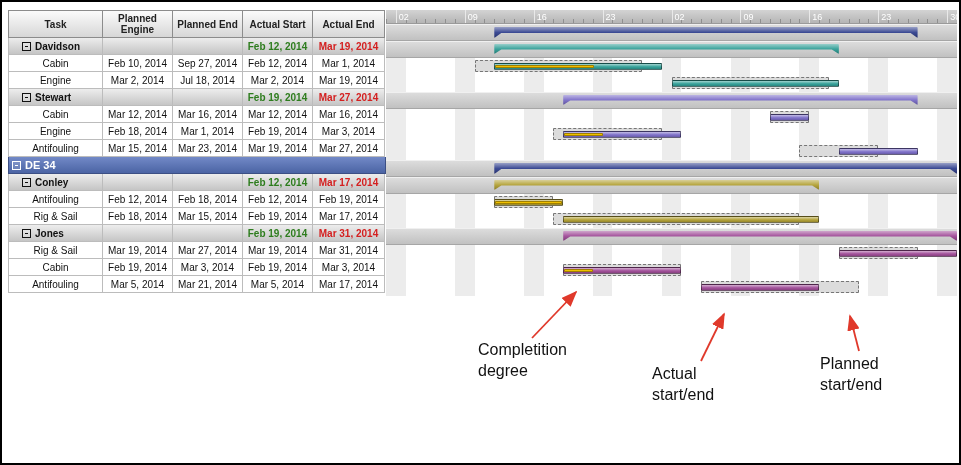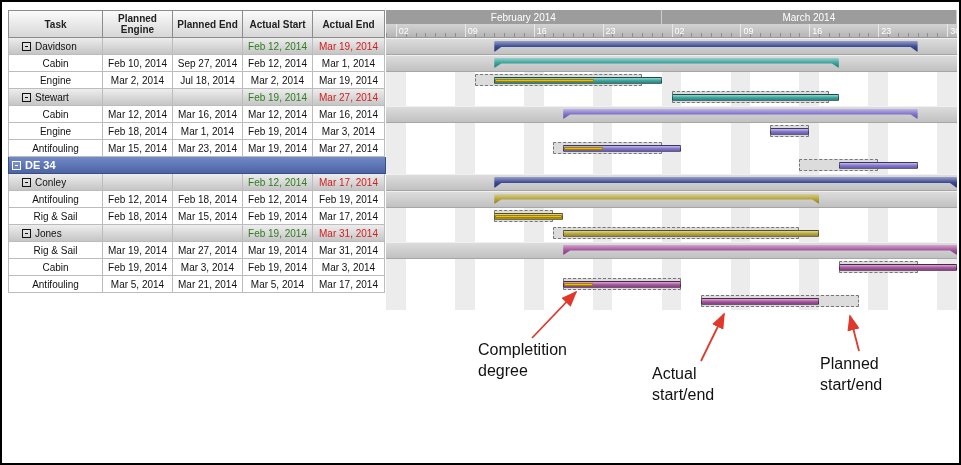--- a/index.html
+++ b/index.html
@@ -21,21 +21,21 @@
   .th:first-child{border-left:1px solid #8c8c8c}
   .c0{width:95px}.c1{width:70px}.c2{width:70px}.c3{width:70px}.c4{width:72px}
   .trow{display:flex;height:17px}
   .cell{
     border-right:1px solid #bcbcbc;border-bottom:1px solid #bcbcbc;
     display:flex;align-items:center;justify-content:center;
     font-size:10px;color:#111;overflow:hidden;white-space:nowrap;
   }
   .cell:first-child{border-left:1px solid #bcbcbc}
   .trow.task .cell{background:#fff}
-  .trow.subgroup .cell{background:linear-gradient(#ededed,#c5c5c5);font-weight:normal}
+  .trow.subgroup .cell{background:linear-gradient(#ededed,#c5c5c5);font-weight:bold}
   .trow.group .cell{
     background:linear-gradient(#7289c7,#4b64a4);
     border-color:#3c4f84;color:#fff;font-weight:bold;font-size:11px;
   }
   .cfull{flex:1;justify-content:flex-start;padding-left:3px;gap:4px}
   .cell.left{justify-content:flex-start;padding-left:13px;gap:4px}
   .collapse{width:9px;height:9px;border:1px solid currentColor;position:relative;flex:0 0 auto;background:rgba(255,255,255,.15)}
   .collapse::after{content:"";position:absolute;left:2px;right:2px;top:3px;height:1px;background:currentColor}
   .d-green{color:#2e7d1e}.d-red{color:#d42020}
   
@@ -211,24 +211,20 @@
           <div class="cell c2">Mar 21, 2014</div>
           <div class="cell c3">Mar 5, 2014</div>
           <div class="cell c4">Mar 17, 2014</div>
         </div>
       </div>
   </div>
 
   <div id="splitter-arrow"></div>
 
   <div id="chart">
-    <div id="months">
-        <div class="month" style="left: 0px; width: 275.655px;">February 2014</div>
-        <div class="month" style="left: 275.655px; width: 295.345px;">March 2014</div>
-      </div>
     <div id="ruler">
         <div class="day-tick" style="left: 0px;"></div>
         <div class="day-tick" style="left: 9.84483px;"></div>
         <div class="day-tick" style="left: 19.6897px;"></div>
         <div class="day-tick" style="left: 29.5345px;"></div>
         <div class="day-tick" style="left: 39.3793px;"></div>
         <div class="day-tick" style="left: 49.2241px;"></div>
         <div class="day-tick" style="left: 59.069px;"></div>
         <div class="day-tick" style="left: 68.9138px;"></div>
         <div class="day-tick" style="left: 78.7586px;"></div>

